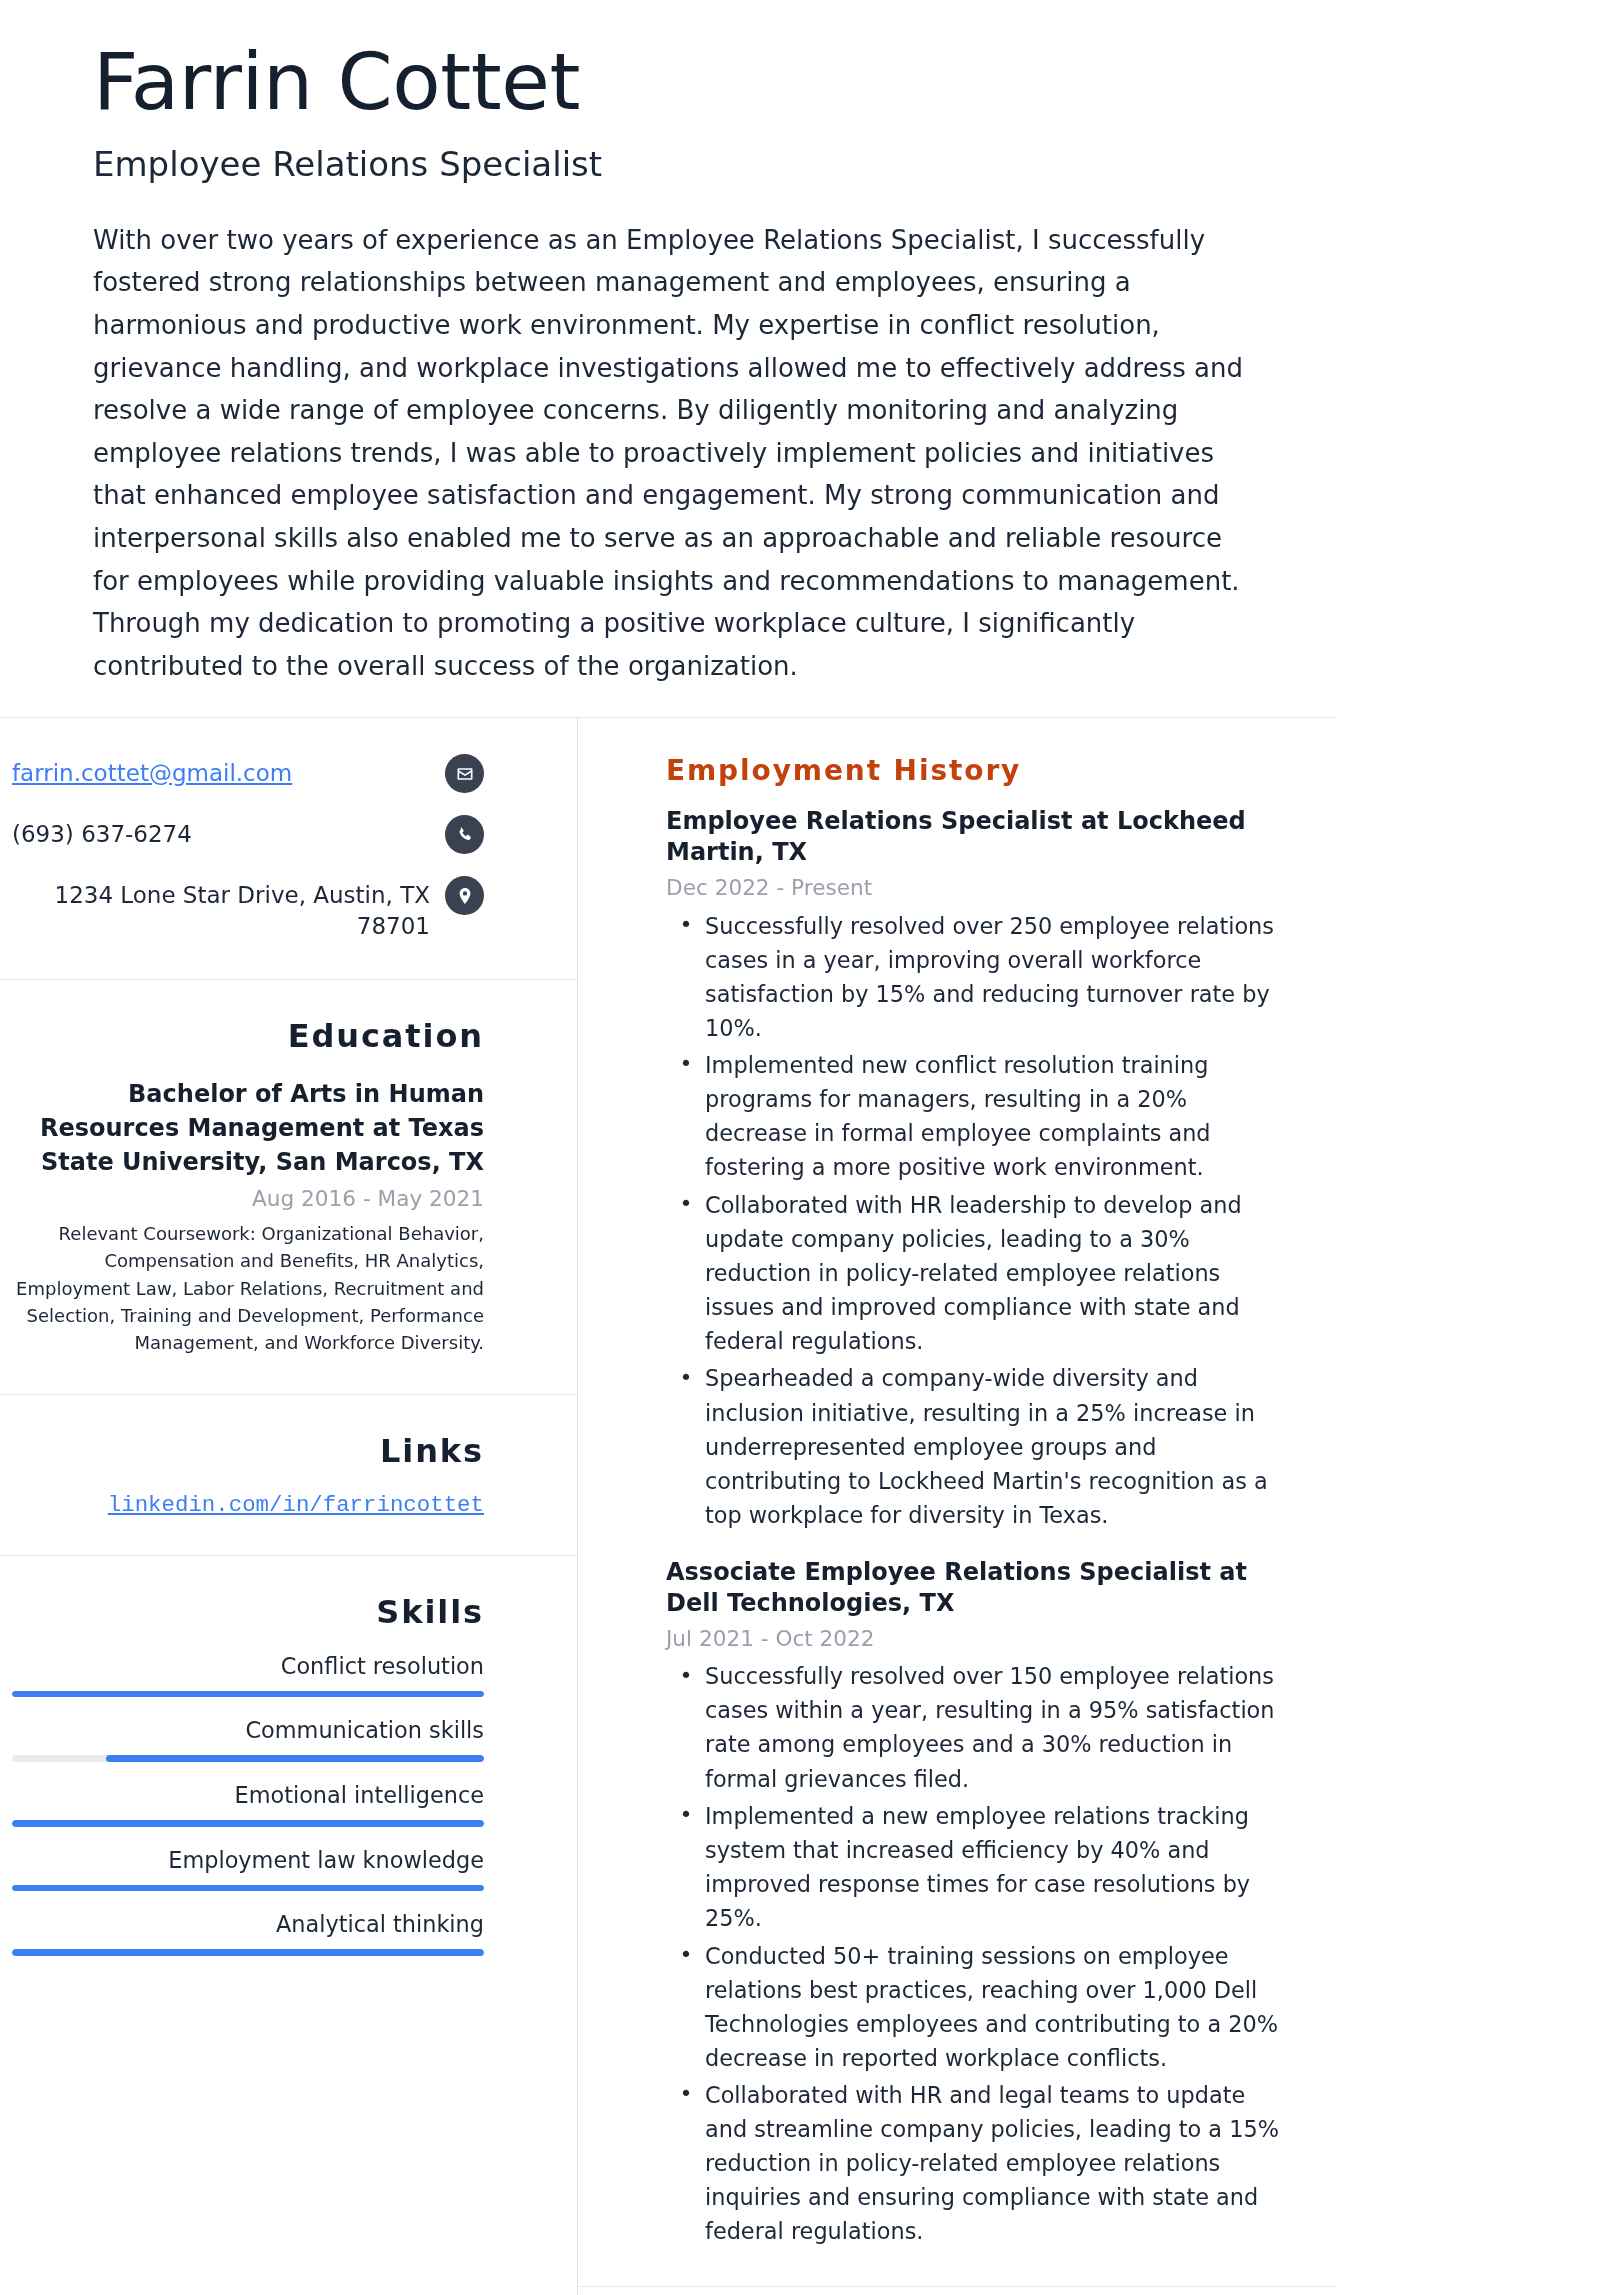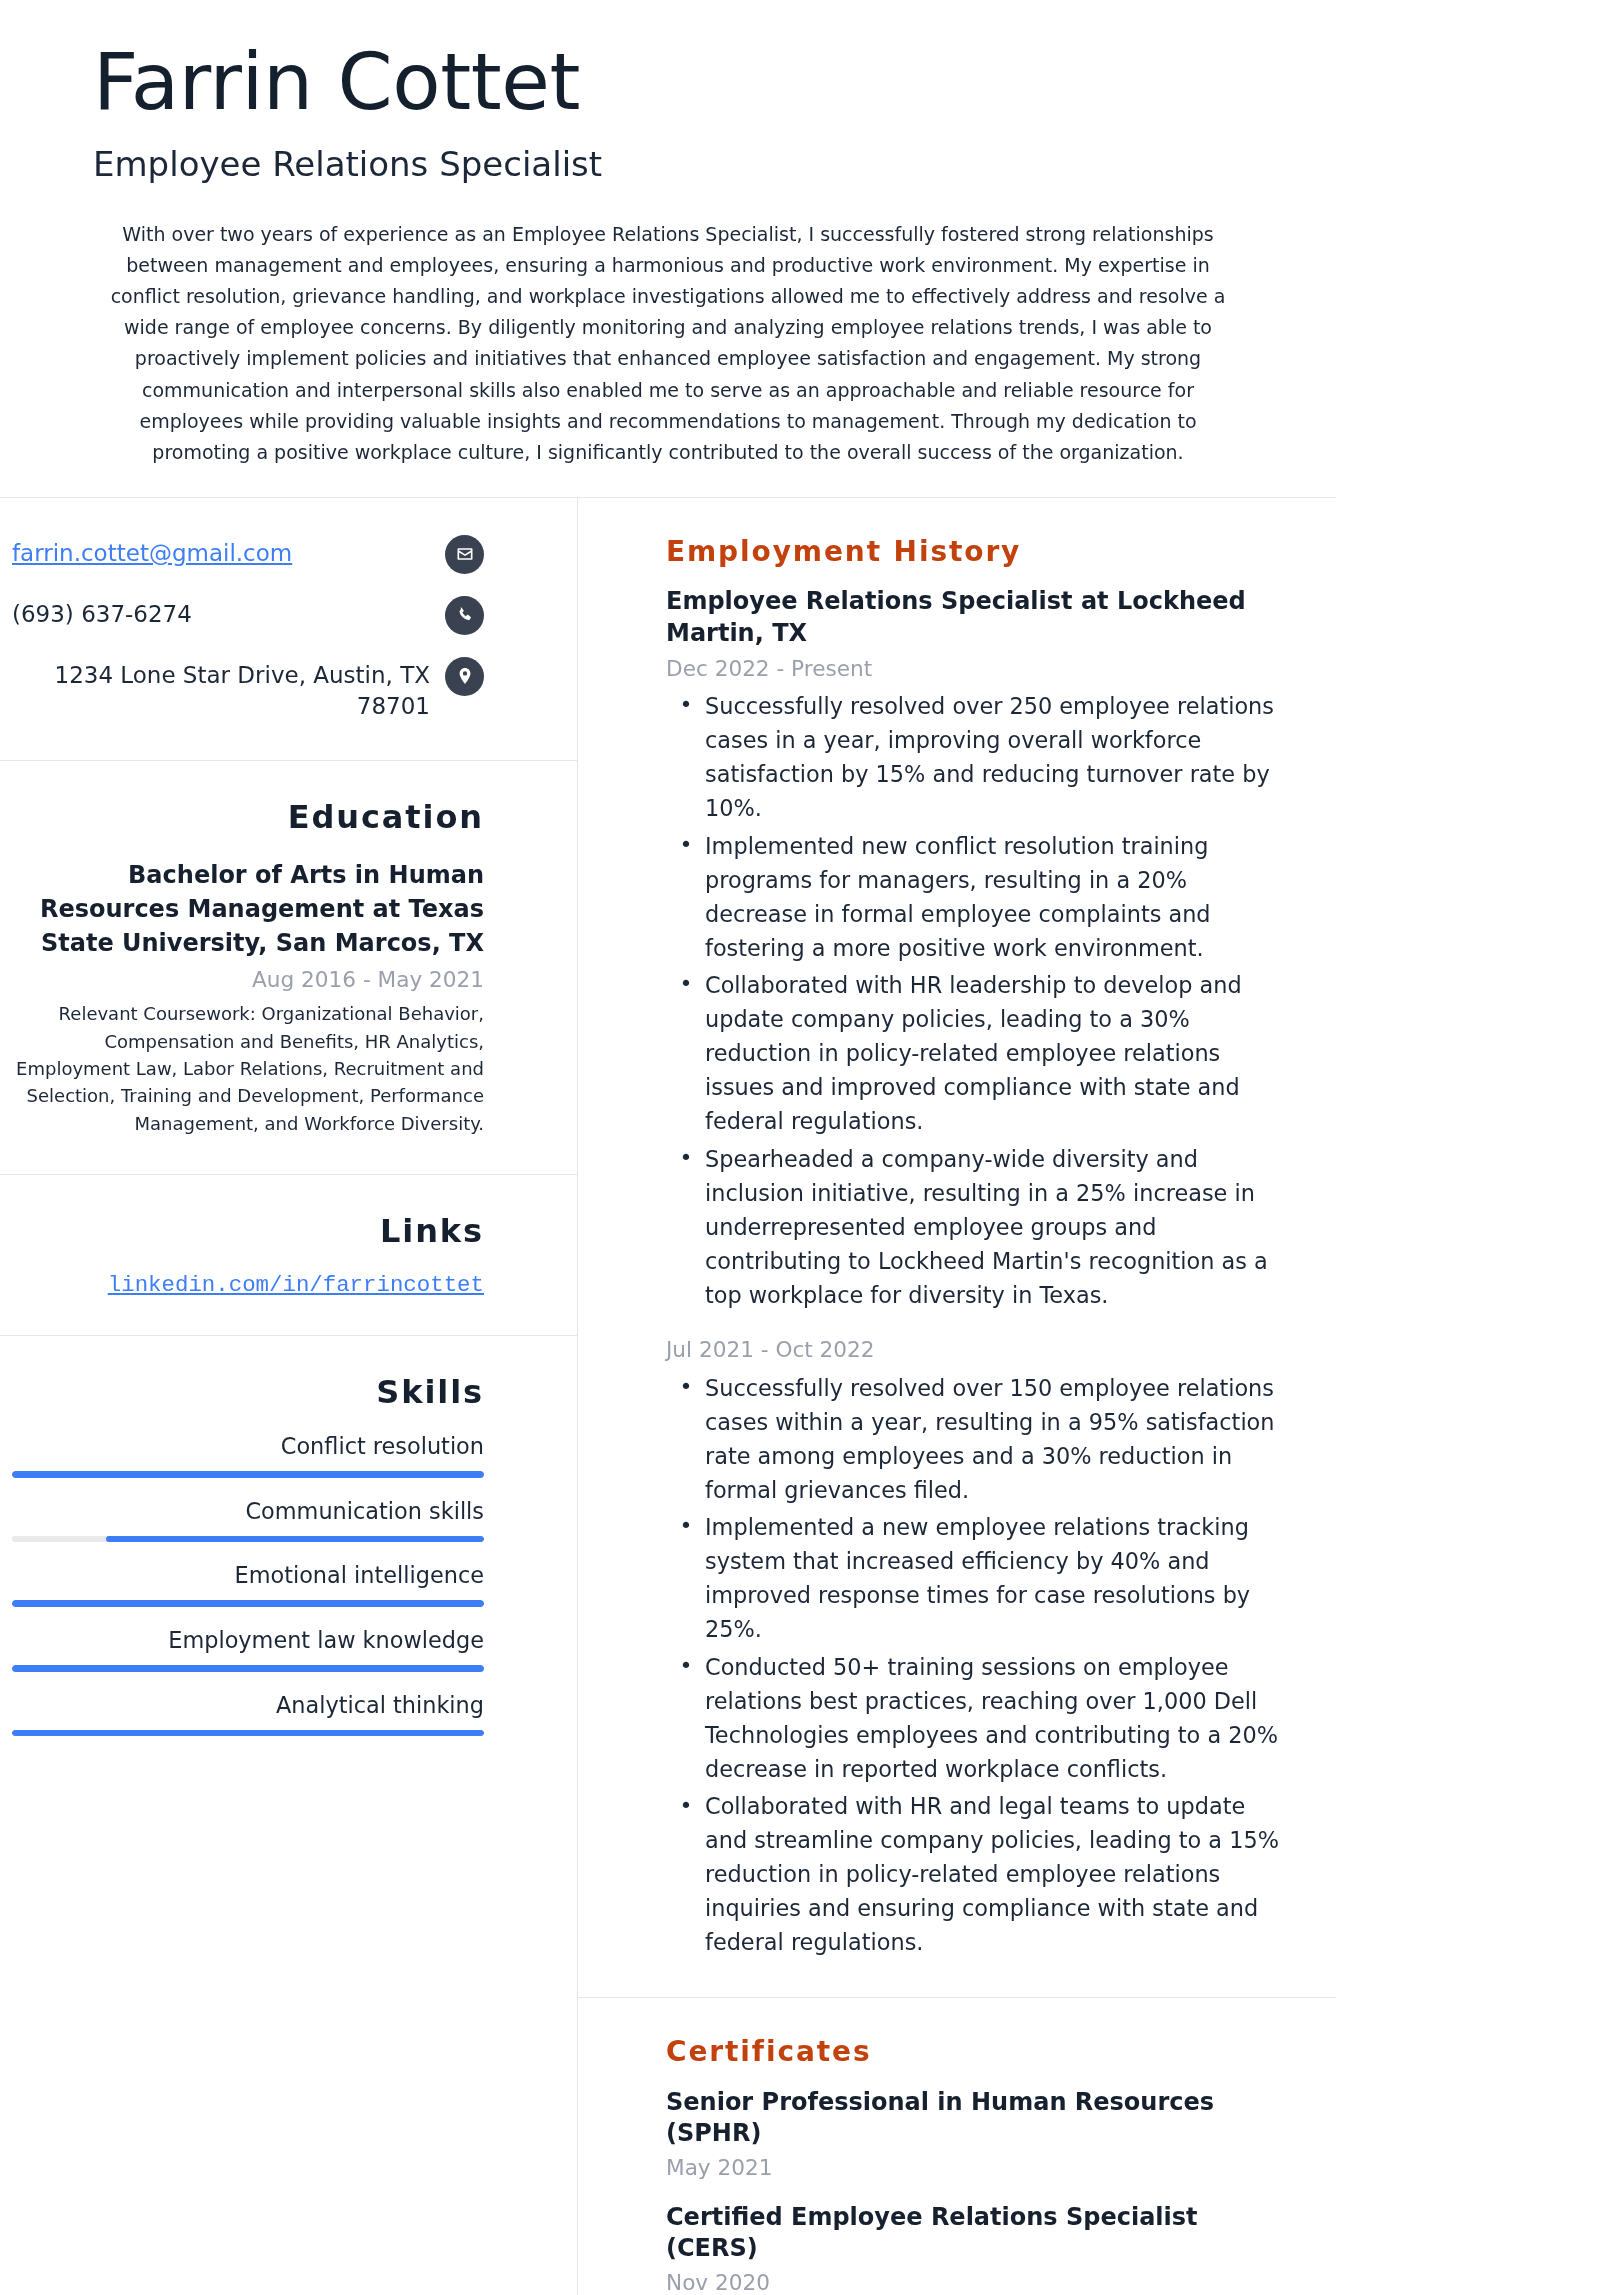--- a/index.html
+++ b/index.html
@@ -39,25 +39,25 @@
 
   .job-title {
     font-size: 34px;
     font-weight: 400;
     color: #1c2738;
     line-height: 1.2;
     margin-bottom: 34px;
   }
 
   .summary {
-    font-size: 19px;
+    font-size: 26px;
     line-height: 1.64;
     color: #1c2738;
     max-width: 1404px;
-    text-align: center;
+    text-align: left;
   }
 
   .hr-full {
     width: 100%;
     height: 0.8px;
     background: #e6e8ec;
   }
 
   
   .body-cols {
@@ -365,20 +365,21 @@
               <div class="job-heading">Employee Relations Specialist at Lockheed Martin, TX</div>
               <div class="job-dates">Dec 2022 - Present</div>
               <ul class="bullets">
                 <li>Successfully resolved over 250 employee relations cases in a year, improving overall workforce satisfaction by 15% and reducing turnover rate by 10%.</li>
                 <li>Implemented new conflict resolution training programs for managers, resulting in a 20% decrease in formal employee complaints and fostering a more positive work environment.</li>
                 <li>Collaborated with HR leadership to develop and update company policies, leading to a 30% reduction in policy-related employee relations issues and improved compliance with state and federal regulations.</li>
                 <li>Spearheaded a company-wide diversity and inclusion initiative, resulting in a 25% increase in underrepresented employee groups and contributing to Lockheed Martin's recognition as a top workplace for diversity in Texas.</li>
               </ul>
             </div>
             <div class="job">
+              <div class="job-heading">Associate Employee Relations Specialist at Dell Technologies, TX</div>
               <div class="job-dates">Jul 2021 - Oct 2022</div>
               <ul class="bullets">
                 <li>Successfully resolved over 150 employee relations cases within a year, resulting in a 95% satisfaction rate among employees and a 30% reduction in formal grievances filed.</li>
                 <li>Implemented a new employee relations tracking system that increased efficiency by 40% and improved response times for case resolutions by 25%.</li>
                 <li>Conducted 50+ training sessions on employee relations best practices, reaching over 1,000 Dell Technologies employees and contributing to a 20% decrease in reported workplace conflicts.</li>
                 <li>Collaborated with HR and legal teams to update and streamline company policies, leading to a 15% reduction in policy-related employee relations inquiries and ensuring compliance with state and federal regulations.</li>
               </ul>
             </div>
           </div>
       </div>

